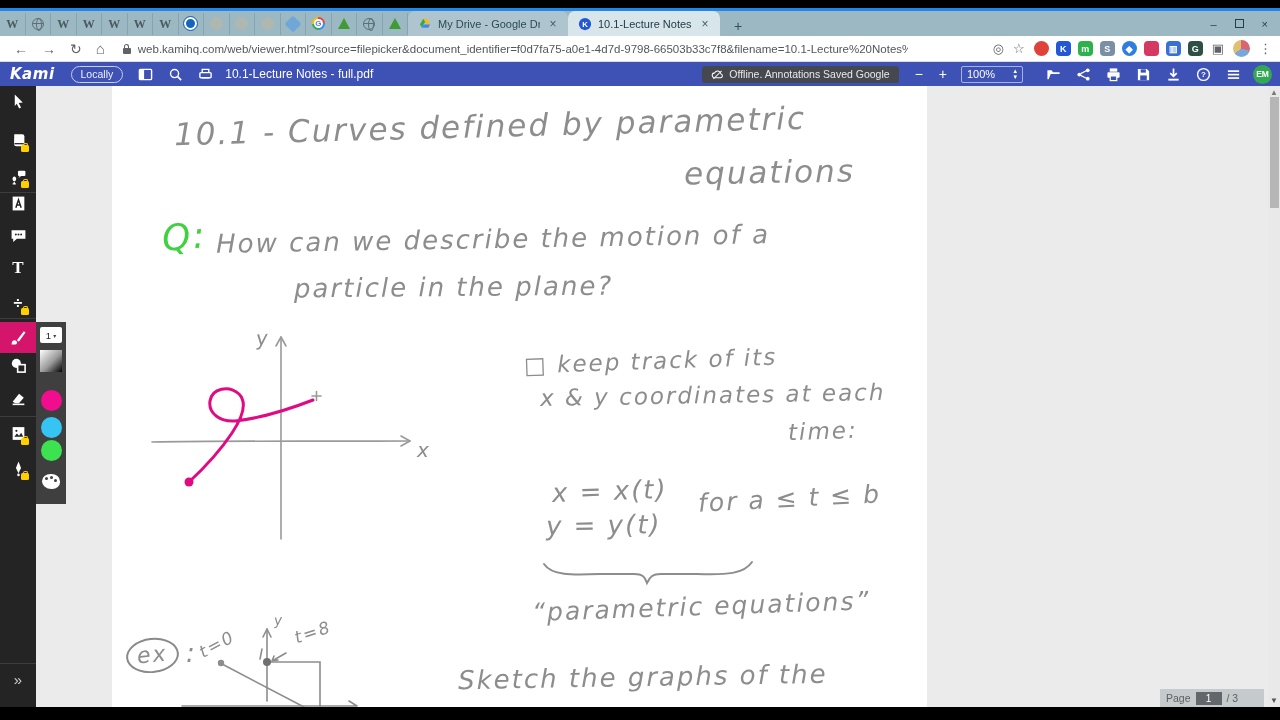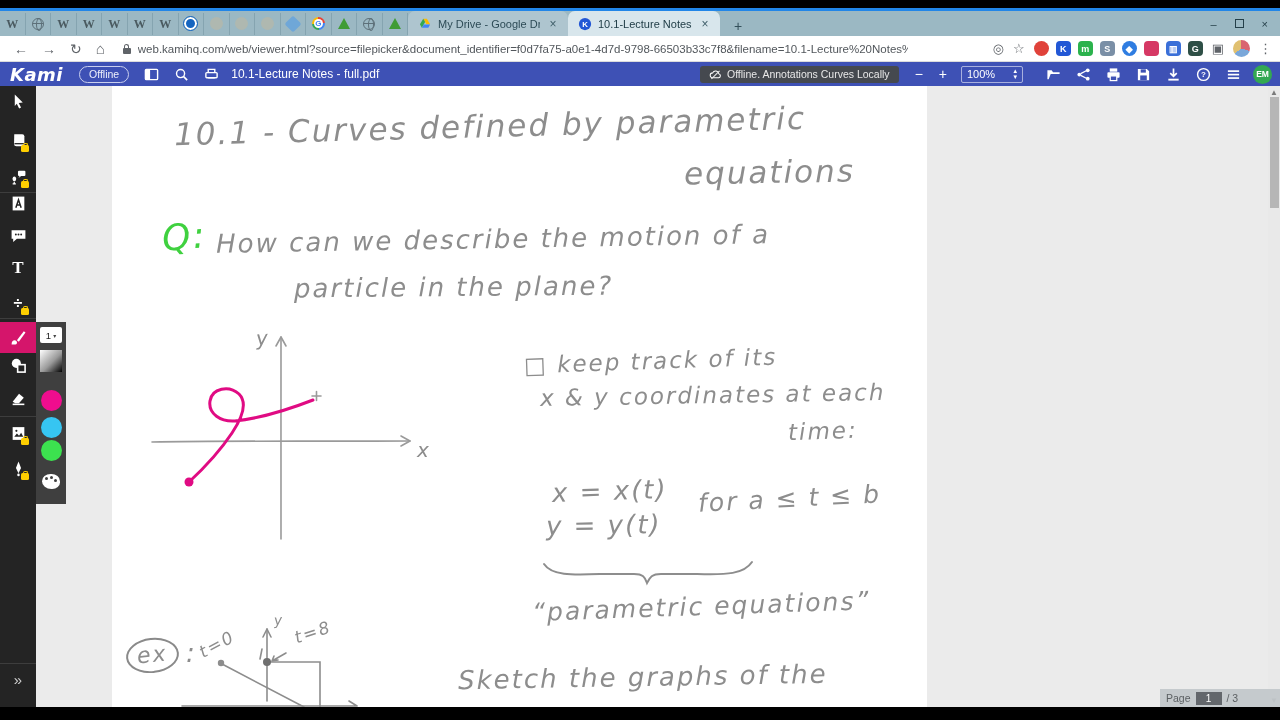--- a/index.html
+++ b/index.html
@@ -56,21 +56,21 @@
   .ext-dot { width:15px; height:15px; border-radius:4px; display:flex; align-items:center;
     justify-content:center; color:#fff; font-size:9px; font-weight:bold; }
   .addr-glyph { color:#5f6368; font-size:13px; }
   #profile-avatar { width:17px; height:17px; border-radius:50%;
     background:conic-gradient(#d96570 0 30%, #7aa7d9 0 65%, #e0c070 0 100%); }
 
   
   #kamibar { left:0; top:62px; width:1280px; height:24px; background:#3e51b5;
     display:flex; align-items:center; color:#fff; }
   #kami-logo { font-family:"DejaVu Sans",sans-serif; font-style:italic; font-weight:bold;
-    font-size:18px; margin-left:10px; letter-spacing:.5px; }
+    font-size:15px; margin-left:10px; letter-spacing:.5px; }
   #upgrade-btn { margin-left:16px; border:1.3px solid #c9cfee; border-radius:9px; font-size:10.5px;
     padding:1px 9px 2px; color:#eef0fb; }
   .kbar-ic { width:16px; height:16px; margin-left:14px; display:flex; align-items:center; justify-content:center; }
   .kbar-ic svg { width:15px; height:15px; }
   #doc-title { font-size:12px; margin-left:12px; color:#fff; }
   #kbar-right { margin-left:auto; display:flex; align-items:center; }
   #offline-pill { background:#45494f; border-radius:3px; height:17px; display:flex; align-items:center;
     gap:5px; padding:0 9px; font-size:10.5px; color:#e8e8e8; }
   .zoom-btn { font-size:14px; margin-left:16px; color:#fff; }
   #zoom-select { margin-left:14px; width:62px; height:17px; border:1px solid rgba(255,255,255,.55);
@@ -110,21 +110,21 @@
   #palette-btn i { position:absolute; width:3px; height:3px; border-radius:50%; background:#3f3f3f; }
 
   #pdf-page { left:112px; top:0; width:815px; height:621px; background:#fff; }
 
   
   #scrollbar { left:1268px; top:0; width:12px; height:621px; background:#e9e9e9; }
   #scroll-up { position:absolute; top:2px; left:0; width:12px; text-align:center; font-size:8px; color:#7a7a7a; }
   #scroll-thumb { position:absolute; top:11px; left:1.5px; width:9px; height:111px; background:#b6b6b6; }
   #scroll-down { position:absolute; bottom:2px; left:0; width:12px; text-align:center; font-size:8px; color:#555; }
 
-  #page-ctrl { left:1160px; top:603px; width:120px; height:18px; background:rgba(195,200,203,.95);
+  #page-ctrl { left:1160px; top:603px; width:104px; height:18px; background:rgba(195,200,203,.95);
     display:flex; align-items:center; font-size:10.5px; color:#5b5f62; padding:0 6px; gap:5px; }
   #page-input { width:26px; height:13px; background:#63676c; border:none; color:#fff; font-size:10px;
     text-align:center; font-family:"Liberation Sans",sans-serif; }
 
   
   .hw { position:absolute; font-family:"DejaVu Sans",sans-serif; font-style:italic;
     white-space:nowrap; letter-spacing:2px; }
   .hw-circled { border:2px solid #8a8a8a; border-radius:50%; padding:2px 9px 4px; transform:rotate(-6deg); }
   .sketch { position:absolute; }
 
@@ -276,21 +276,21 @@
           <span class="ext-dot" style="background: rgb(46, 79, 70);">G</span>
         </span>
       <span class="addr-glyph">▣</span>
       <span id="profile-avatar"></span>
       <span class="addr-glyph">⋮</span>
     </div>
   </div>
 
   <div id="kamibar" class="abs">
     <span id="kami-logo">Kami</span>
-    <span id="upgrade-btn">Offline</span>
+    <span id="upgrade-btn">Locally</span>
     <span id="kbar-left-icons" style="display:flex;align-items:center;">
         <span class="kbar-ic">
           <svg viewBox="0 0 16 16">
             <rect x="1.5" y="2.5" width="13" height="11" rx="1" fill="none" stroke="#fff" stroke-width="1.5"></rect>
             <rect x="1.5" y="2.5" width="5" height="11" fill="#fff"></rect>
           </svg>
         </span>
         <span class="kbar-ic">
           <svg viewBox="0 0 16 16">
             <circle cx="7" cy="7" r="4.3" fill="none" stroke="#fff" stroke-width="1.5"></circle>
@@ -307,21 +307,21 @@
       </span>
     <span id="doc-title">10.1-Lecture Notes - full.pdf</span>
     <div id="kbar-right">
       <div id="offline-pill">
         <span style="display:flex;">
             <svg viewBox="0 0 16 16" width="13" height="13">
               <path d="M4.5 12 a3 3 0 0 1 0-6 a4 4 0 0 1 7.6 1 a2.6 2.6 0 0 1 0 5z" fill="none" stroke="#fff" stroke-width="1.3"></path>
               <path d="M3 13.5 L13 3.5" stroke="#e8e8e8" stroke-width="1.3"></path>
             </svg>
           </span>
-        <span>Offline. Annotations Curves Locally</span>
+        <span>Offline. Annotations Saved Google</span>
       </div>
       <span class="zoom-btn">−</span>
       <span class="zoom-btn">+</span>
       <div id="zoom-select">
         <span>100%</span>
         <span id="zoom-arrows">
             <span>▴</span>
             <span>▾</span>
           </span>
       </div>

